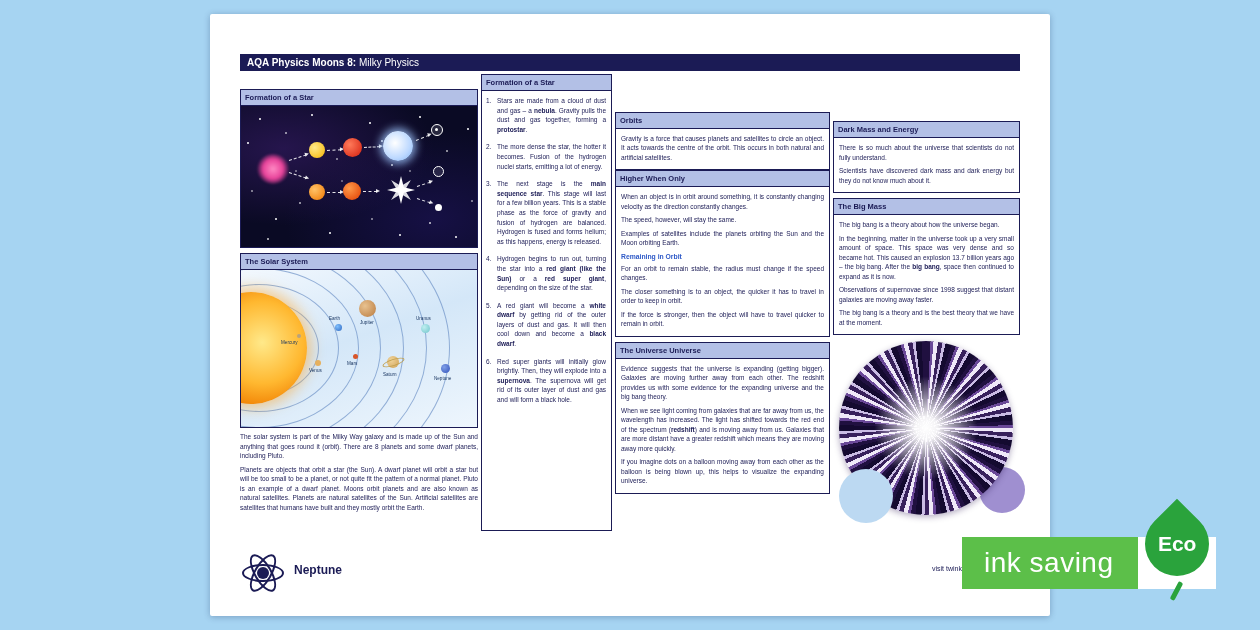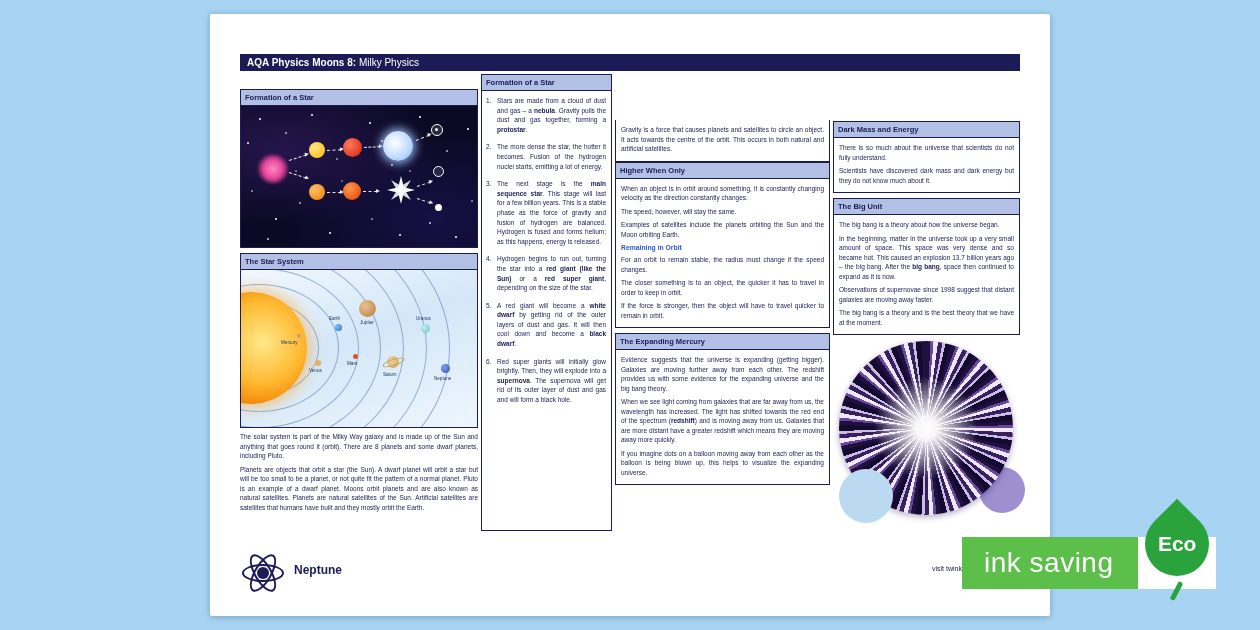--- a/index.html
+++ b/index.html
@@ -155,21 +155,21 @@
           <div class="burst4"></div>
           <div class="burst4 r45"></div>
           <div class="arr a8"></div>
           <div class="arr a9"></div>
           <div class="ball b-ring2"></div>
           <div class="ball b-dot"></div>
         </div>
 
         <div class="gap"></div>
 
-        <div class="sec-h">The Star System</div>
+        <div class="sec-h">The Solar System</div>
         <div class="sec-b imgbox solar">
           <div class="orbit o1"></div>
           <div class="orbit o2"></div>
           <div class="orbit o3"></div>
           <div class="orbit o4"></div>
           <div class="orbit o5"></div>
           <div class="orbit o6"></div>
           <div class="orbit o7"></div>
           <div class="orbit o8"></div>
           <div class="sun"></div>
@@ -219,50 +219,51 @@
               <span class="stxt"><span>A red giant will become a </span><span class="b">white dwarf</span><span> by getting rid of the outer layers of dust and gas. It will then cool down and become a </span><span class="b">black dwarf</span><span>.</span></span>
             </div>
           <div class="step">
               <span class="num">6.</span>
               <span class="stxt"><span>Red super giants will initially glow brightly. Then, they will explode into a </span><span class="b">supernova</span><span>. The supernova will get rid of its outer layer of dust and gas and will form a black hole.</span></span>
             </div>
         </div>
       </div>
 
       <div class="col3">
+        <div class="sec-h">Orbits</div>
         <div class="sec-b pad">
           <p class="txt">Gravity is a force that causes planets and satellites to circle an object. It acts towards the centre of the orbit. This occurs in both natural and artificial satellites.</p>
         </div>
         <div class="sec-h">Higher When Only</div>
         <div class="sec-b pad">
           <p class="txt">When an object is in orbit around something, it is constantly changing velocity as the direction constantly changes.</p>
           <p class="txt">The speed, however, will stay the same.</p>
           <p class="txt">Examples of satellites include the planets orbiting the Sun and the Moon orbiting Earth.</p>
           <div class="subhead-blue">Remaining in Orbit</div>
           <p class="txt">For an orbit to remain stable, the radius must change if the speed changes.</p>
           <p class="txt">The closer something is to an object, the quicker it has to travel in order to keep in orbit.</p>
           <p class="txt">If the force is stronger, then the object will have to travel quicker to remain in orbit.</p>
         </div>
         <div class="gap"></div>
-        <div class="sec-h">The Expanding Mercury</div>
+        <div class="sec-h">The Universe Universe</div>
         <div class="sec-b pad">
           <p class="txt">Evidence suggests that the universe is expanding (getting bigger). Galaxies are moving further away from each other. The redshift provides us with some evidence for the expanding universe and the big bang theory.</p>
           <p class="txt"><span>When we see light coming from galaxies that are far away from us, the wavelength has increased. The light has shifted towards the red end of the spectrum (</span><span class="b">redshift</span><span>) and is moving away from us. Galaxies that are more distant have a greater redshift which means they are moving away more quickly.</span></p>
           <p class="txt">If you imagine dots on a balloon moving away from each other as the balloon is being blown up, this helps to visualize the expanding universe.</p>
         </div>
       </div>
 
       <div class="col4">
         <div class="sec-h">Dark Mass and Energy</div>
         <div class="sec-b pad">
           <p class="txt">There is so much about the universe that scientists do not fully understand.</p>
           <p class="txt">Scientists have discovered dark mass and dark energy but they do not know much about it.</p>
         </div>
         <div class="gap"></div>
-        <div class="sec-h">The Big Unit</div>
+        <div class="sec-h">The Big Mass</div>
         <div class="sec-b pad">
           <p class="txt">The big bang is a theory about how the universe began.</p>
           <p class="txt"><span>In the beginning, matter in the universe took up a very small amount of space. This space was very dense and so became hot. This caused an explosion 13.7 billion years ago – the big bang. After the </span><span class="b">big bang</span><span>, space then continued to expand as it is now.</span></p>
           <p class="txt">Observations of supernovae since 1998 suggest that distant galaxies are moving away faster.</p>
           <p class="txt">The big bang is a theory and is the best theory that we have at the moment.</p>
         </div>
         <div class="bb-area">
           <div class="bb-purple"></div>
           <div class="bb-burst"></div>
           <div class="bb-blue"></div>

